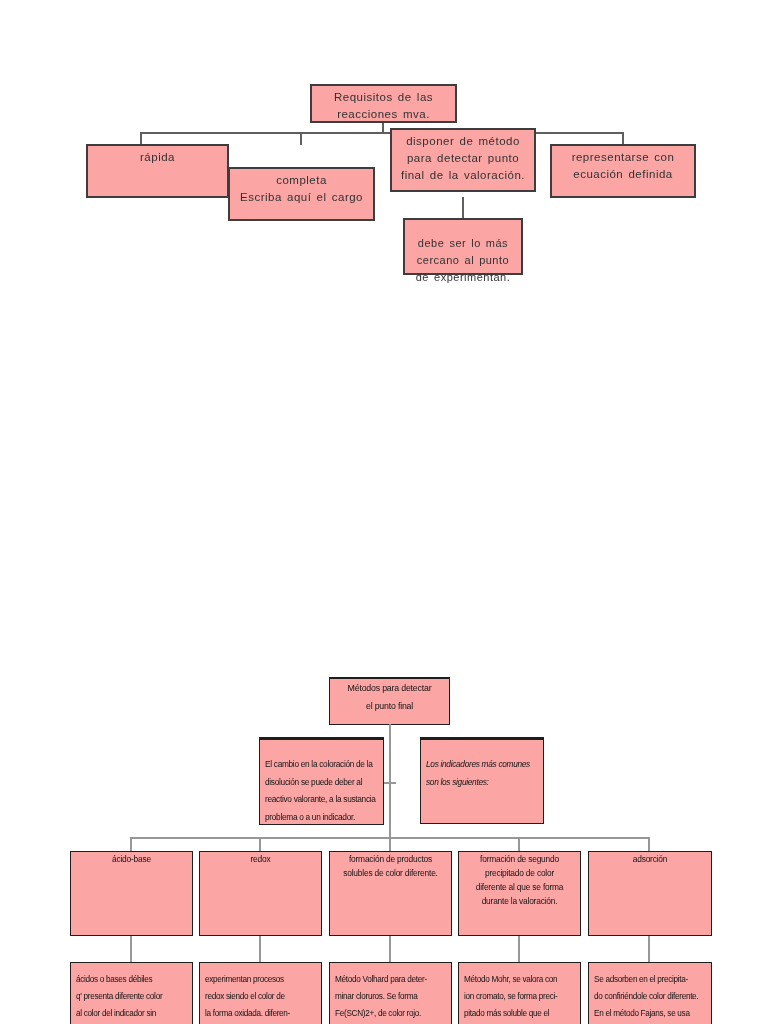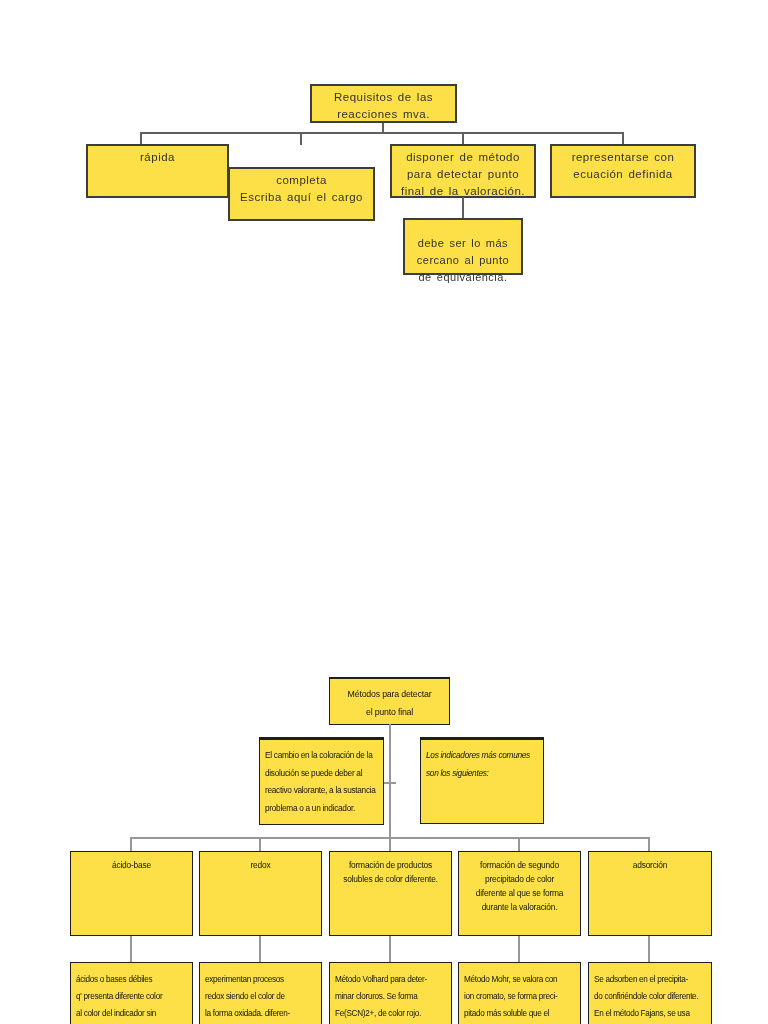--- a/index.html
+++ b/index.html
@@ -1,35 +1,35 @@
 <!DOCTYPE html>
 <html><head>
 <meta charset="utf-8">
 <style>
   html,body{margin:0;padding:0;background:#ffffff;}
   .page{
     position:relative;width:768px;height:1024px;background:#ffffff;
     overflow:hidden;font-family:"Liberation Sans",sans-serif;
   }
-  .box{position:absolute;box-sizing:border-box;background:#fde047;}
+  .box{position:absolute;box-sizing:border-box;background:#fca5a5;}
   
   .tbox{
     border:2px solid #3d3d3d;color:#323232;
     font-size:11.5px;line-height:17px;letter-spacing:0.5px;word-spacing:1.5px;
     text-align:center;padding-top:3px;
   }
   
   .bbox{
     border:1.5px solid #1e1e1e;color:#141414;
     font-size:8.4px;line-height:14px;letter-spacing:-0.2px;
-    text-align:center;padding-top:6px;
+    text-align:center;
   }
   .bbox-para{
     text-align:left;font-size:8.3px;line-height:17.5px;letter-spacing:-0.3px;
-    padding:7px 2px 0 5px;border-top-width:3px;
+    padding:16px 2px 0 5px;border-top-width:3px;
   }
   .bbox-root{
     font-size:8.8px;line-height:18px;letter-spacing:-0.2px;
     border-top-width:2.5px;
   }
   .bbox-detail{
     text-align:left;font-size:8.2px;line-height:17px;letter-spacing:-0.3px;
     padding:8px 2px 0 5px;
   }
   .ln{display:block;white-space:nowrap;}
@@ -57,36 +57,36 @@
 
     <div class="box tbox" style="left:70px;top:144px;width:143px;height:54px;margin-left:16px;">
       <span class="ln">rápida</span>
     </div>
 
     <div class="box tbox" style="left:228px;top:144px;width:147px;height:54px;margin-top:23px;">
       <span class="ln">completa</span>
       <span class="ln">Escriba aquí el cargo</span>
     </div>
 
-    <div class="box tbox" style="left:390px;top:144px;width:146px;height:54px;">
+    <div class="box tbox" style="left:390px;top:128px;width:146px;height:64px;">
       <span class="ln">disponer de método</span>
       <span class="ln">para detectar punto</span>
       <span class="ln">final de la valoración.</span>
     </div>
 
     <div class="box tbox" style="left:550px;top:144px;width:146px;height:54px;">
       <span class="ln">representarse con</span>
       <span class="ln">ecuación definida</span>
     </div>
 
     <div class="cline" style="left:462px;top:197px;width:2px;height:21px;"></div>
     <div class="box tbox" style="left:403px;top:218px;width:120px;height:57px;font-size:11px;padding-top:15px;">
       <span class="ln">debe ser lo más</span>
       <span class="ln">cercano al punto</span>
-      <span class="ln">de equivalencia.</span>
+      <span class="ln">de experimentan.</span>
     </div>
   </div>
 
   <div>
 
     <div class="box bbox bbox-root" style="left:329px;top:677px;width:121px;height:48px;">
       <span class="ln">Métodos para detectar</span>
       <span class="ln">el punto final</span>
     </div>
 

